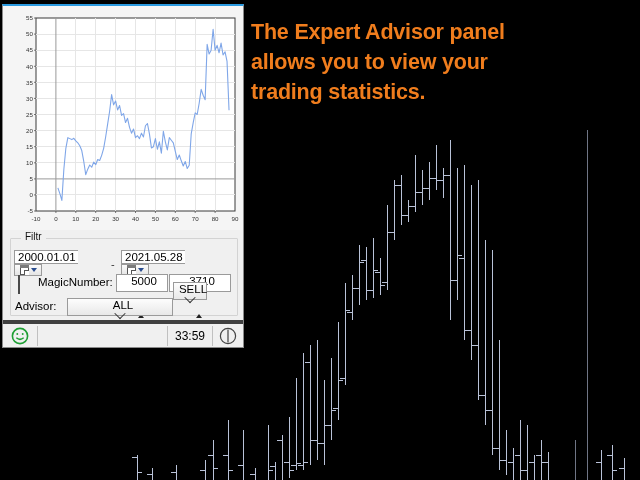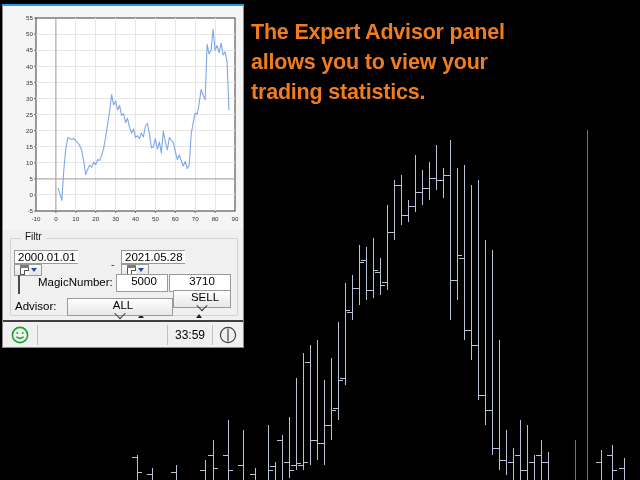--- a/index.html
+++ b/index.html
@@ -181,21 +181,21 @@
     border-bottom:1.6px solid #333;
     transform:rotate(45deg) translate(-1px,-1px);
   }
 
   
   .statusbar{
     position:absolute;
     left:0; bottom:0;
     width:240px; height:27px;
     background:#f0f0f0;
-    border-top:2px solid #404040;
+    border-top:4px solid #404040;
     display:flex;align-items:center;
     box-sizing:border-box;
   }
   .sb-cell{height:100%;display:flex;align-items:center;justify-content:center;}
   .sb-sep{width:1px;height:20px;background:#c0c0c0;}
   .sb-time{font-size:12px;color:#000;padding:0 7px;}
   .sb-grow{flex:1 1 auto;}
 </style>
 </head>
 <body>
@@ -543,21 +543,21 @@
       </span>
     </div>
 
     <div class="row lbl" style="left:12px; top:294px;">Advisor:</div>
     <div class="row combo" style="left:64px; top:292px; width:106px;">
       <span class="ctext">ALL</span>
       <span class="carrow">
         <span class="chev"></span>
       </span>
     </div>
-    <div class="row combo" style="left:170px; top:284px; width:58px;">
+    <div class="row combo" style="left:170px; top:276px; width:34px;">
       <span class="ctext">SELL</span>
       <span class="carrow">
         <span class="chev"></span>
       </span>
     </div>
 
     <div class="statusbar">
       <div class="sb-cell" style="width:34px;">
         <svg width="18" height="18" viewBox="0 0 18 18">
           <circle cx="9" cy="9" r="7.6" fill="none" stroke="#1f9f34" stroke-width="1.6"></circle>

